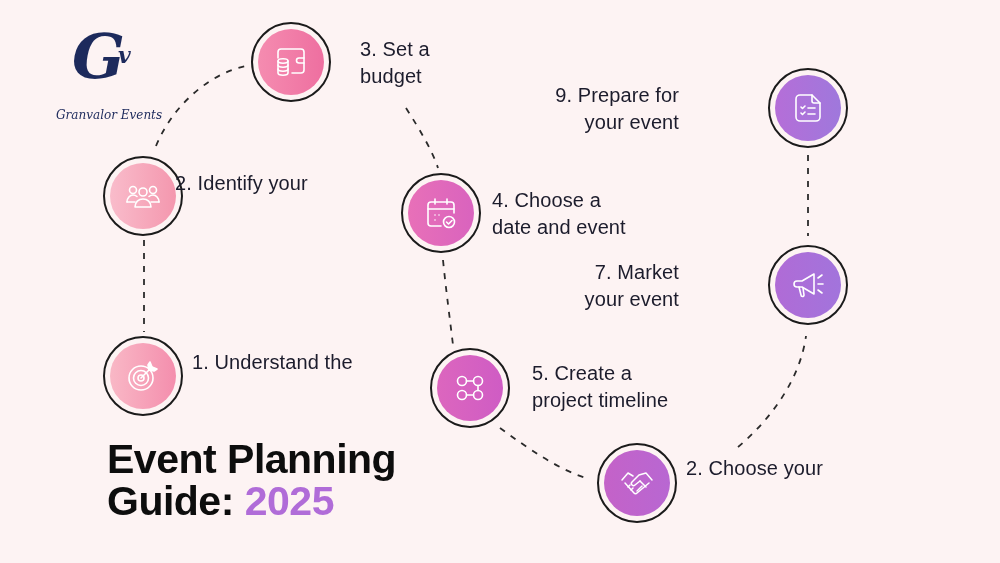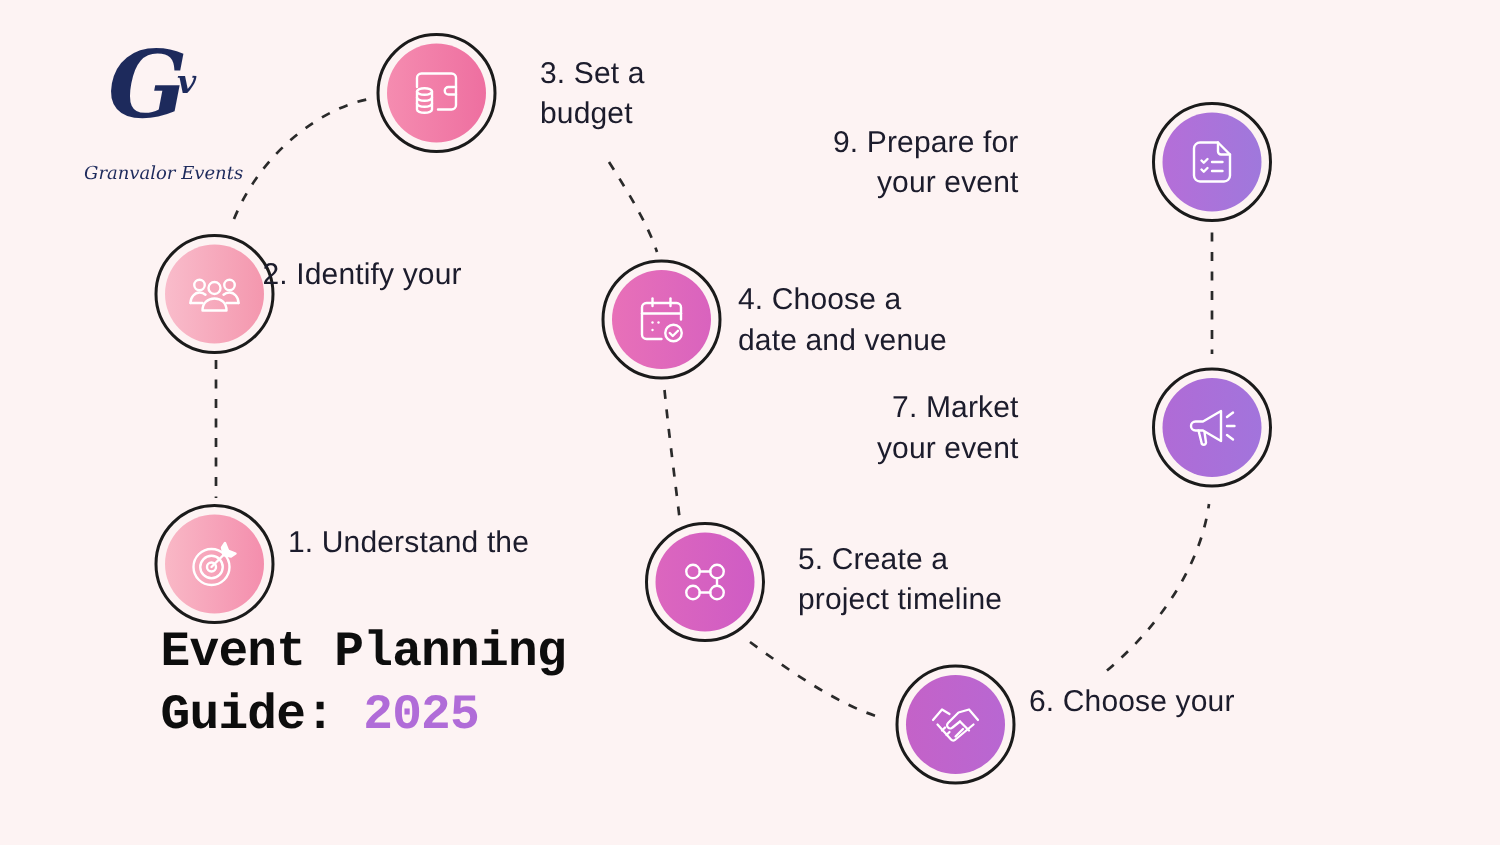--- a/index.html
+++ b/index.html
@@ -40,23 +40,23 @@
       display: flex; align-items: center; justify-content: center;
     }
     .disc svg { width: 36px; height: 36px; }
     .label {
       position: absolute; font-size: 20px; line-height: 27px; color: #1c1c2c;
       white-space: nowrap; letter-spacing: 0.1px;
     }
     .label.right { text-align: right; }
 
     .title {
-      position: absolute; left: 107px; top: 414px;
-      font-family: Liberation Mono, monospace; font-weight: bold;
-      font-size: 33px; line-height: 42px; color: #0d0d0d; letter-spacing: -0.5px;
+      position: absolute; left: 107px; top: 438px;
+      font-family: Liberation Sans, sans-serif; font-weight: bold;
+      font-size: 41px; line-height: 42px; color: #0d0d0d; letter-spacing: -0.5px;
     }
     .title .year { color: #b06cd8; }
   </style>
 </head>
 <body>
 
 <div class="stage">
 
   <svg class="connectors" viewBox="0 0 1000 563">
     <g fill="none" stroke="#2a2a2a" stroke-width="1.8" stroke-dasharray="6,7">
@@ -150,21 +150,21 @@
           <path d="M12 20 h.01"></path>
           <path d="M16 20 h.01"></path>
           <path d="M12 25 h.01"></path>
           <circle cx="26" cy="27" r="5.5"></circle>
           <path d="M23.5 27 l2 2 l3.5 -3.5"></path>
         </svg>
       </div>
     </div>
     <div class="label" style="left:91px; top:14px;">
       <div>4. Choose a</div>
-      <div>date and venue</div>
+      <div>date and event</div>
     </div>
   </div>
 
   <div class="step" style="left:430px; top:348px;">
     <div class="ring">
       <div class="disc" style="background:linear-gradient(90deg,#dc66be,#cf5cc4);">
         <svg viewBox="0 0 36 36" fill="none" stroke="#fff" stroke-width="1.6" stroke-linecap="round" stroke-linejoin="round">
           <circle cx="10" cy="11" r="4.5"></circle>
           <circle cx="26" cy="11" r="4.5"></circle>
           <circle cx="10" cy="25" r="4.5"></circle>
@@ -189,21 +189,21 @@
           <path d="M33 15 L 27 8 L 20 10 L 13 17 a2 2 0 0 0 3 3 L 21 16"></path>
           <path d="M6 18 L 15 28 a2 2 0 0 0 3 0 L 30 18"></path>
           <path d="M9 22 L 11 20"></path>
           <path d="M12 25 L 14 23"></path>
           <path d="M21 16 L 27 22"></path>
           <path d="M18 26 L 23 21"></path>
         </svg>
       </div>
     </div>
     <div class="label" style="left:89px; top:12px;">
-      <div>6. Choose your</div>
+      <div>2. Choose your</div>
     </div>
   </div>
 
   <div class="step" style="left:768px; top:245px;">
     <div class="ring">
       <div class="disc" style="background:linear-gradient(90deg,#b06bd6,#a274dc);">
         <svg viewBox="0 0 36 36" fill="none" stroke="#fff" stroke-width="1.6" stroke-linecap="round" stroke-linejoin="round">
           <path d="M7 14 H 12 L 24 7 V 27 L 12 20 H 7 a3 3 0 0 1 -3-3 a3 3 0 0 1 3-3 Z"></path>
           <path d="M9 20 L 11 28 a1.5 1.5 0 0 0 3 0 L 13 21"></path>
           <path d="M28 17 H 33"></path>

